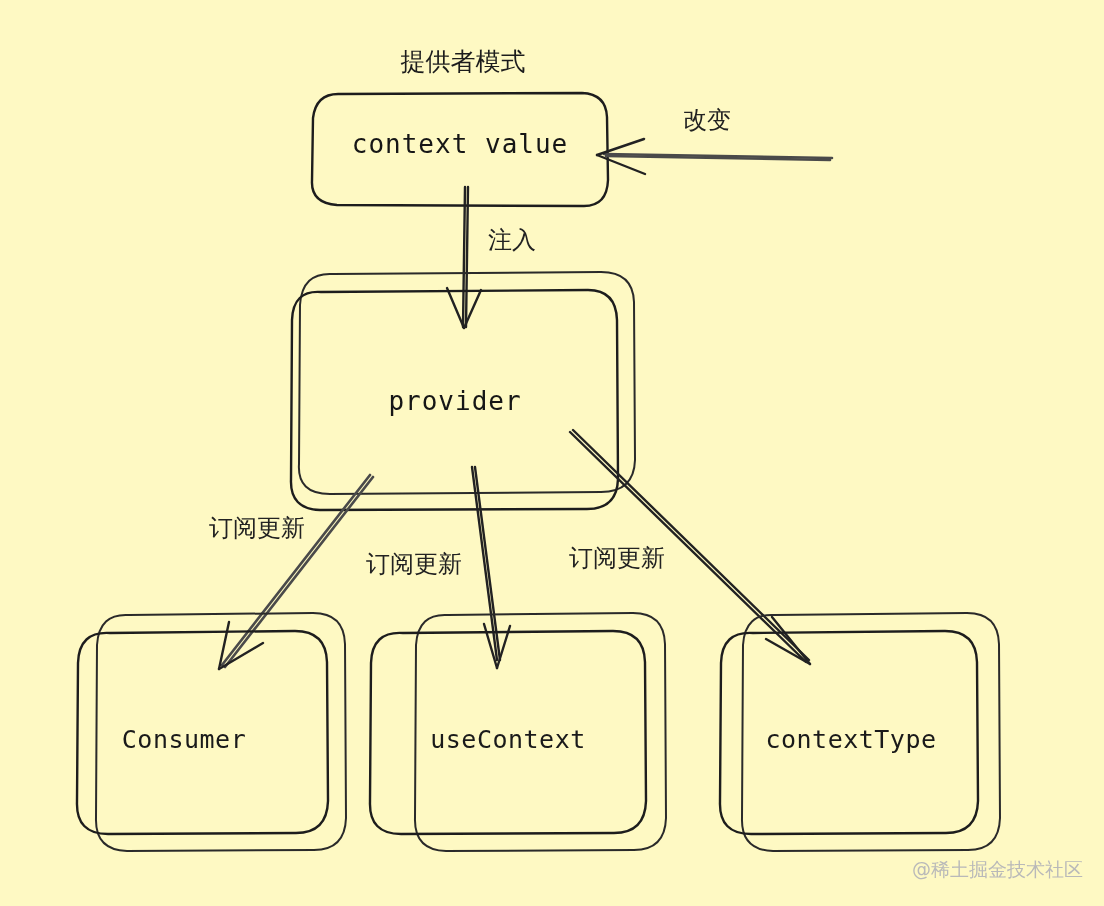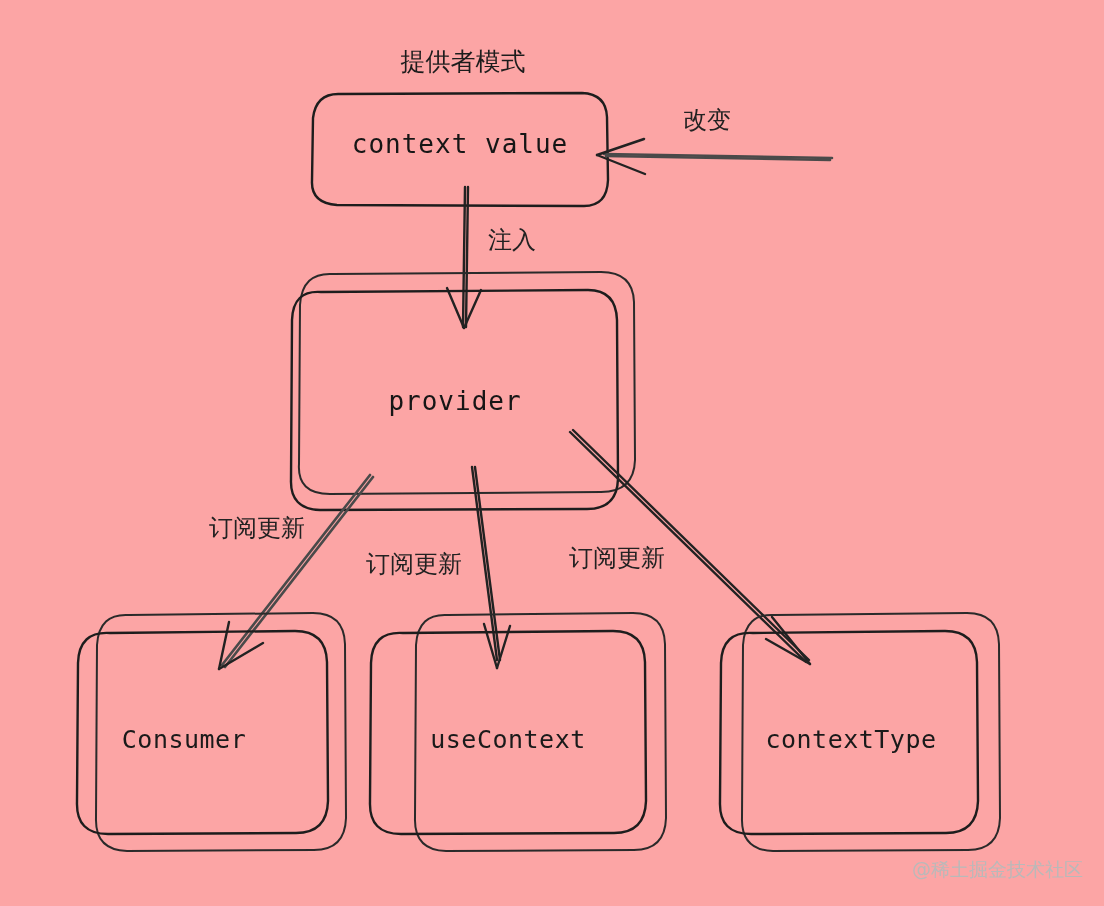--- a/index.html
+++ b/index.html
@@ -10,21 +10,21 @@
   body {
     width: 1104px;
     height: 906px;
     font-family: "Liberation Sans", sans-serif;
     overflow: hidden;
   }
   #diagram-root {
     position: relative;
     width: 1104px;
     height: 906px;
-    background: #fca5a5;
+    background: #fef9c3;
   }
   svg#scene {
     position: absolute;
     top: 0; left: 0;
     width: 1104px;
     height: 906px;
     display: block;
   }
   .cjk-label {
     font-family: "DejaVu Sans", "Liberation Sans", sans-serif;

